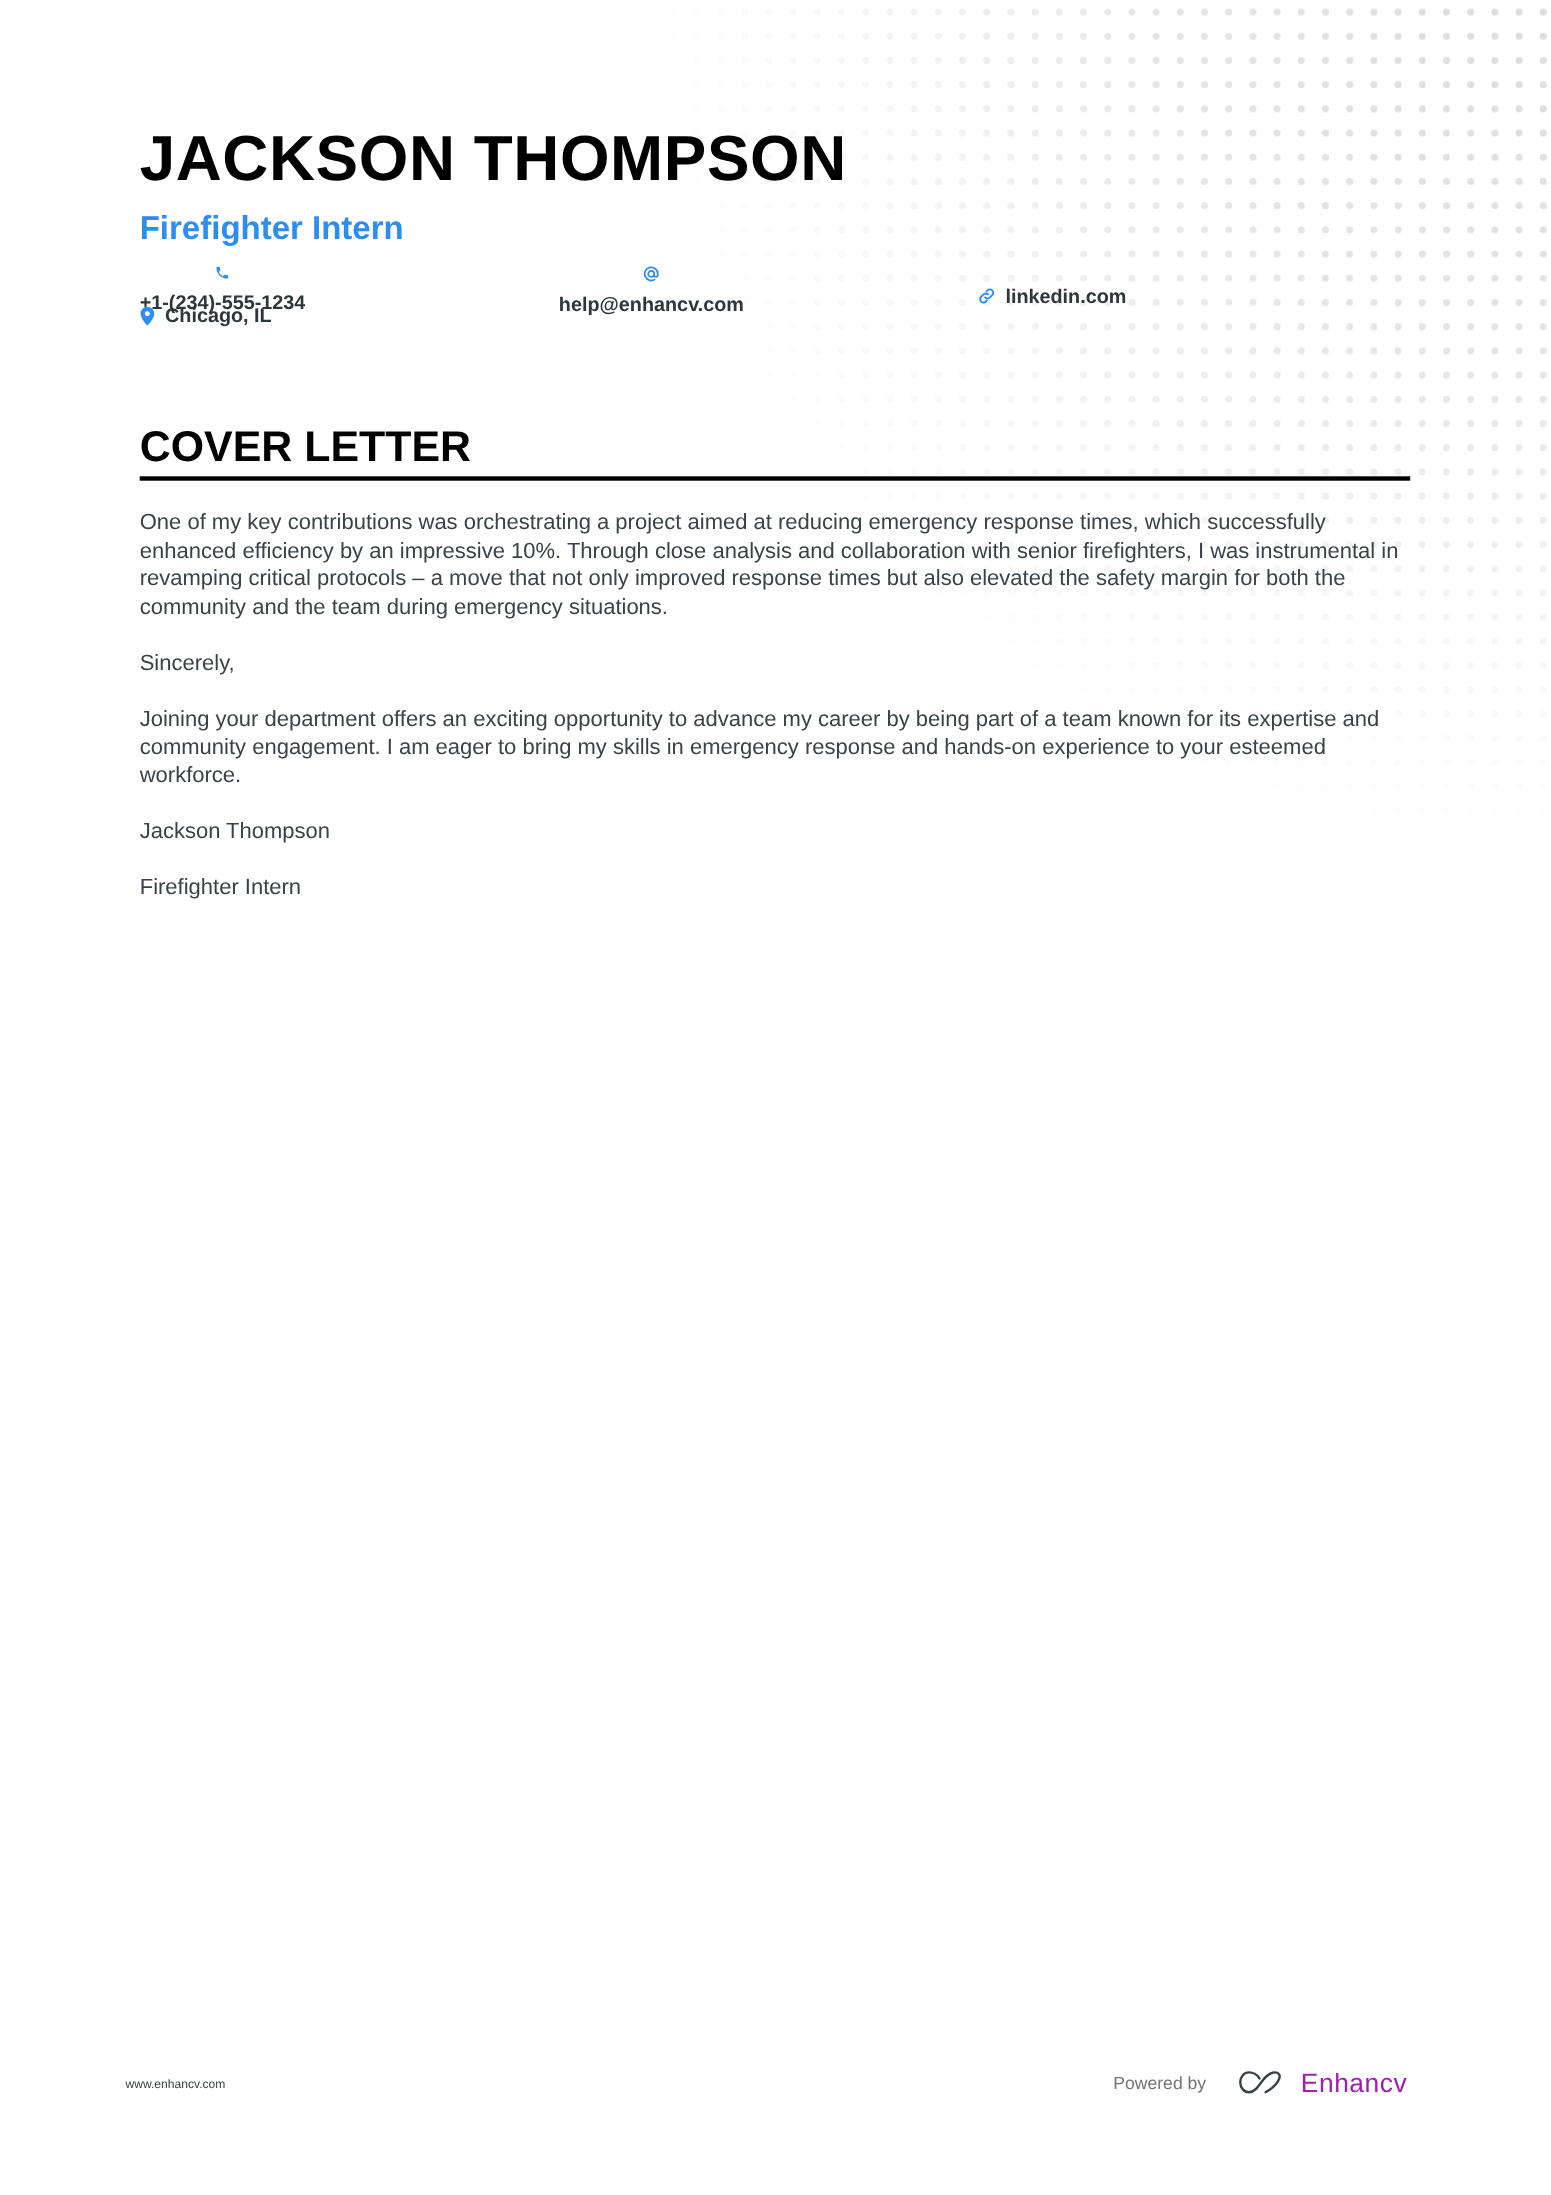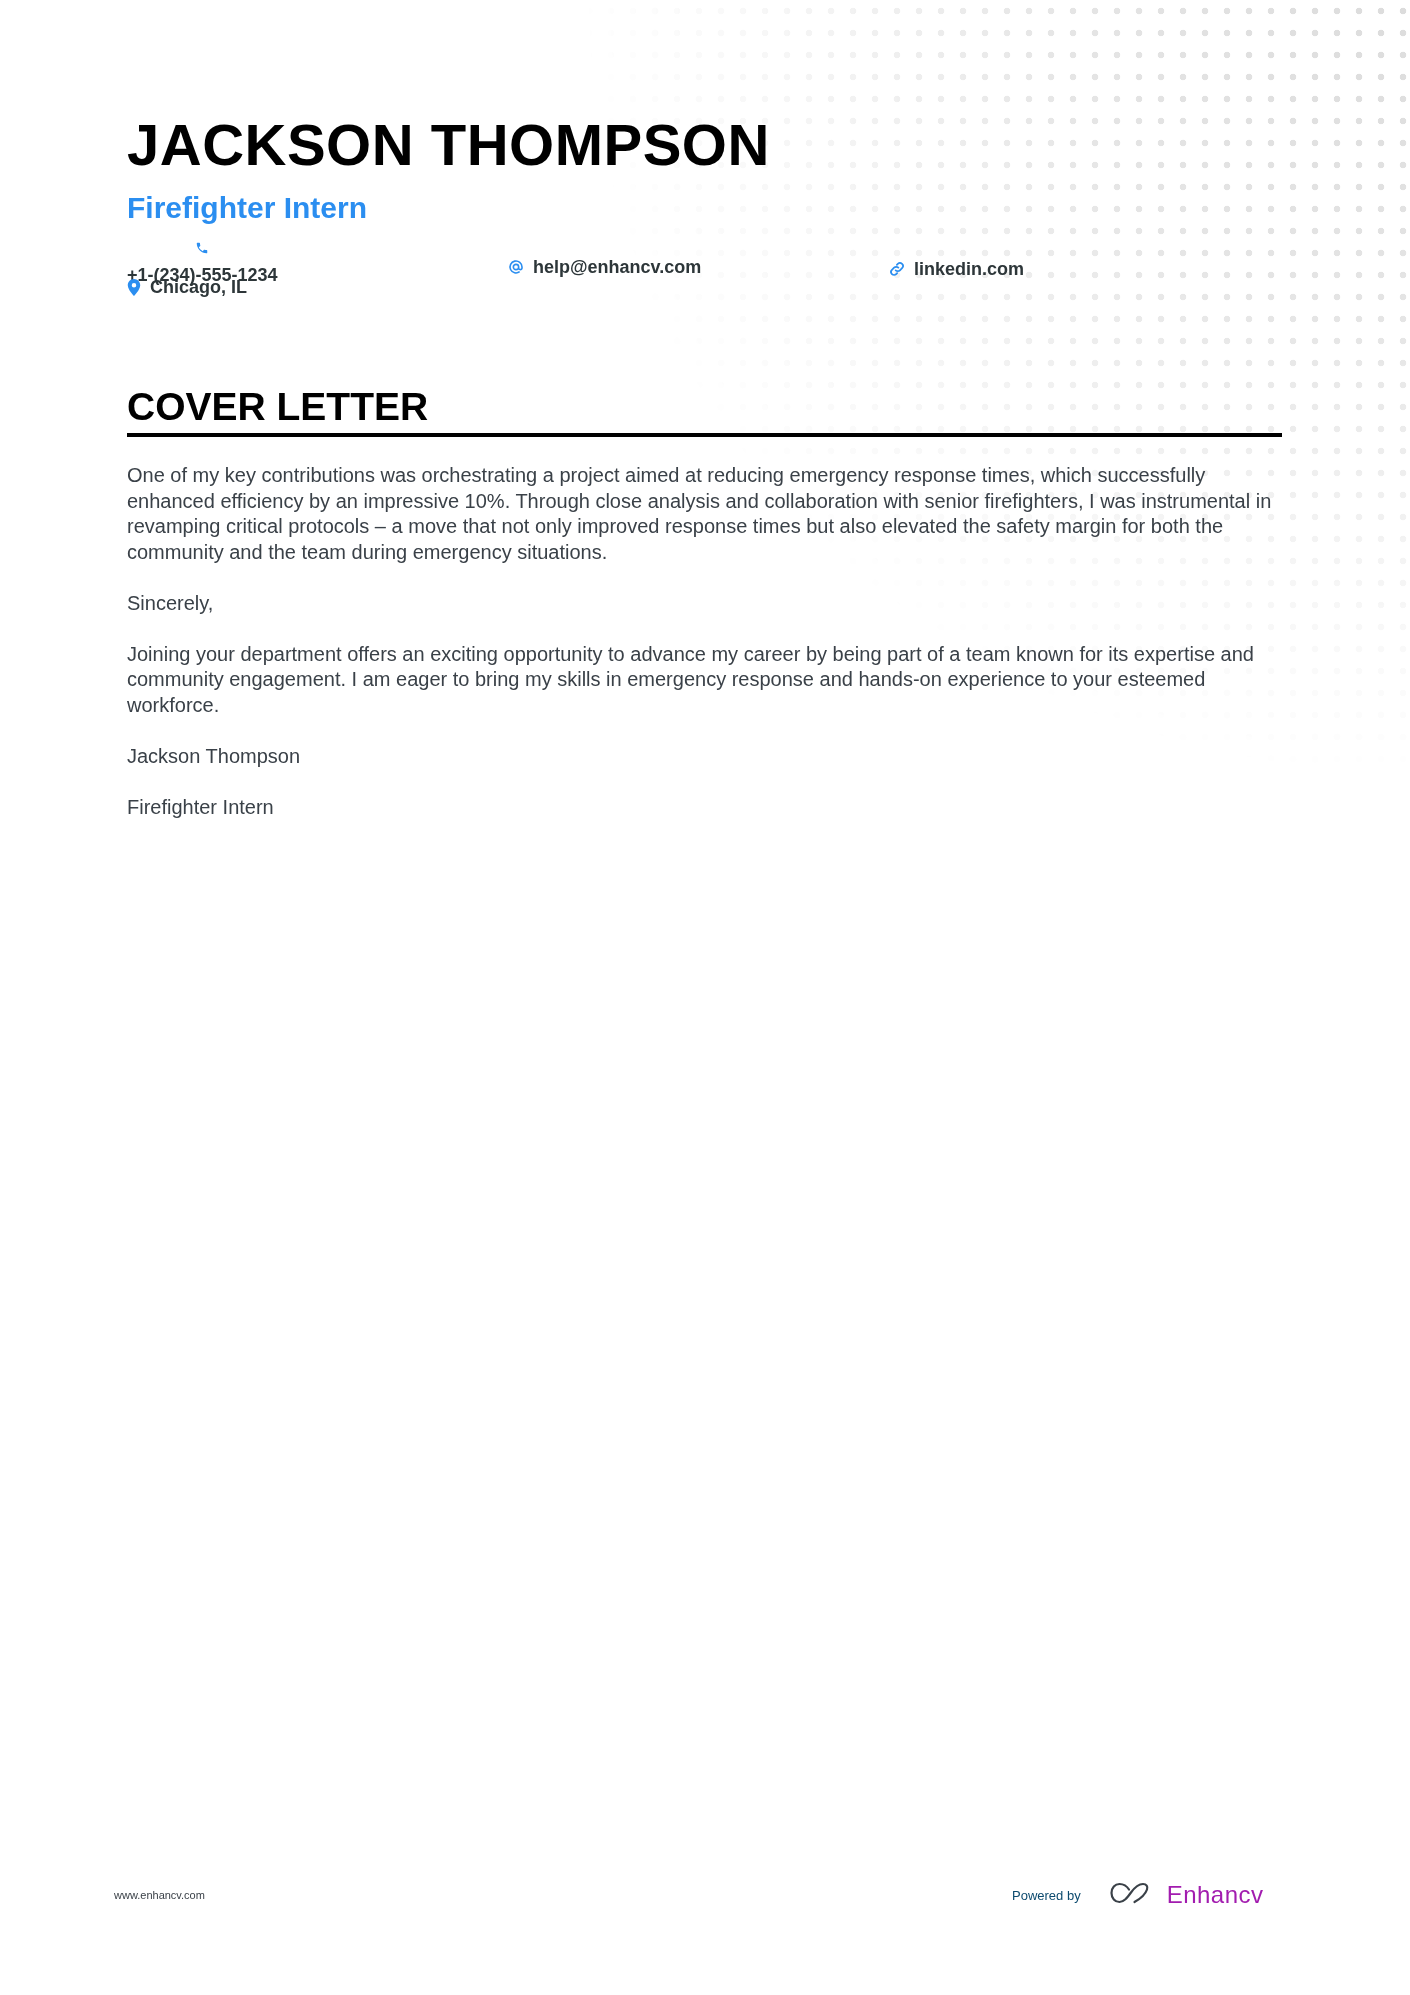--- a/index.html
+++ b/index.html
@@ -27,21 +27,21 @@
     .title {
       position: absolute; left: 0; top: 188px;
       font-size: 30px; font-weight: 700; color: #2b8ef0; line-height: 40px; white-space: nowrap;
     }
     .contact {
       position: absolute; display: flex; align-items: center; gap: 9px;
       font-size: 18px; font-weight: 700; color: #2d3639; line-height: 22px; white-space: nowrap;
     }
     .contact svg { display: block; }
     .c-phone { left: 0; top: 241px; flex-direction: column; }
-    .c-email { left: 381px; top: 256px; }
+    .c-email { left: 381px; top: 241px; flex-direction: column; }
     .c-link  { left: 762px; top: 258px; }
     .c-loc   { left: 0; top: 276px; align-items: center; }
 
     .section-title {
       position: absolute; left: 0; top: 384px;
       font-size: 39px; font-weight: 700; color: #000; line-height: 46px; white-space: nowrap;
     }
     .rule {
       position: absolute; left: 0; top: 433px; width: 1155px; height: 4px; background: #000;
     }
@@ -52,21 +52,21 @@
     .body p { margin: 0 0 25.5px 0; }
 
     .footer-left {
       position: absolute; left: 114px; top: 1884px;
       font-size: 11px; color: #3a4148; line-height: 22px;
     }
     .footer-right {
       position: absolute; left: 1012px; top: 1880px; height: 30px;
       display: flex; align-items: center;
     }
-    .powered { font-size: 13px; color: #0c4a6e; margin-right: 28px; }
+    .powered { font-size: 16px; color: #737373; margin-right: 28px; }
     .brand { font-size: 24px; color: #a21caf; margin-left: 12px; letter-spacing: 0.5px; }
   </style>
 </head>
 <body>
 
 <div class="dots"></div>
 
 <div class="page">
   <div class="name">JACKSON THOMPSON</div>
   <div class="title">Firefighter Intern</div>

